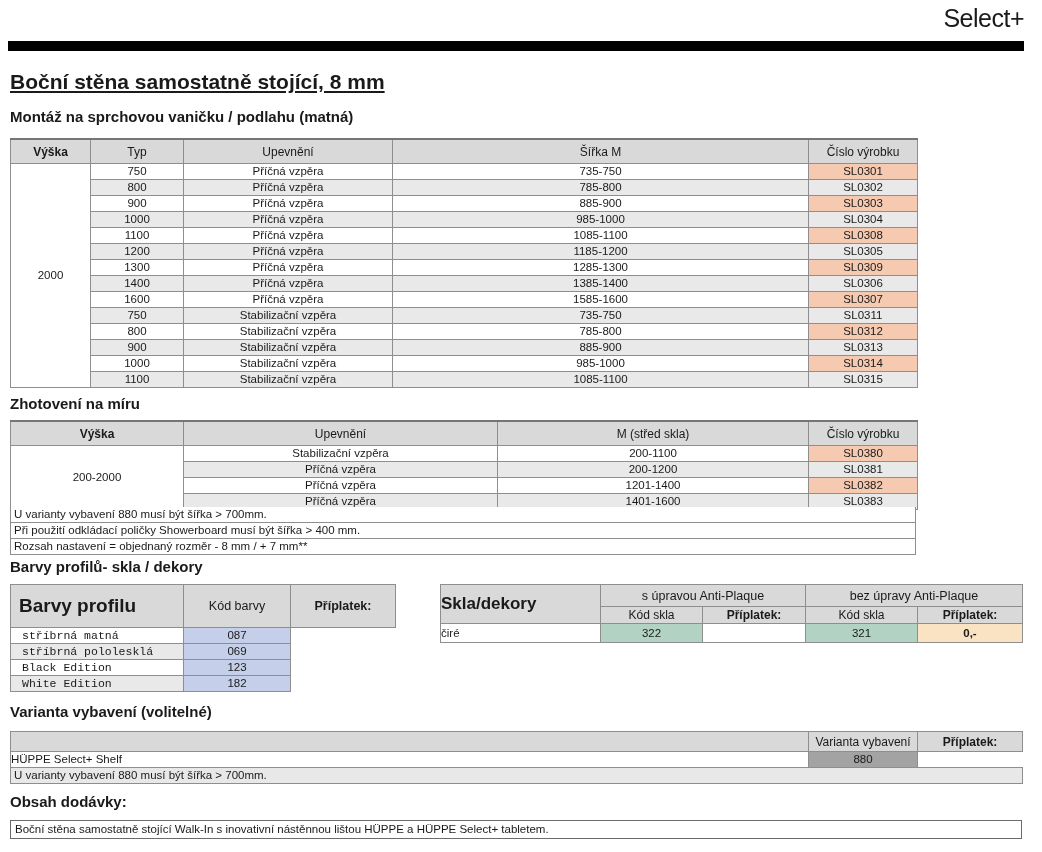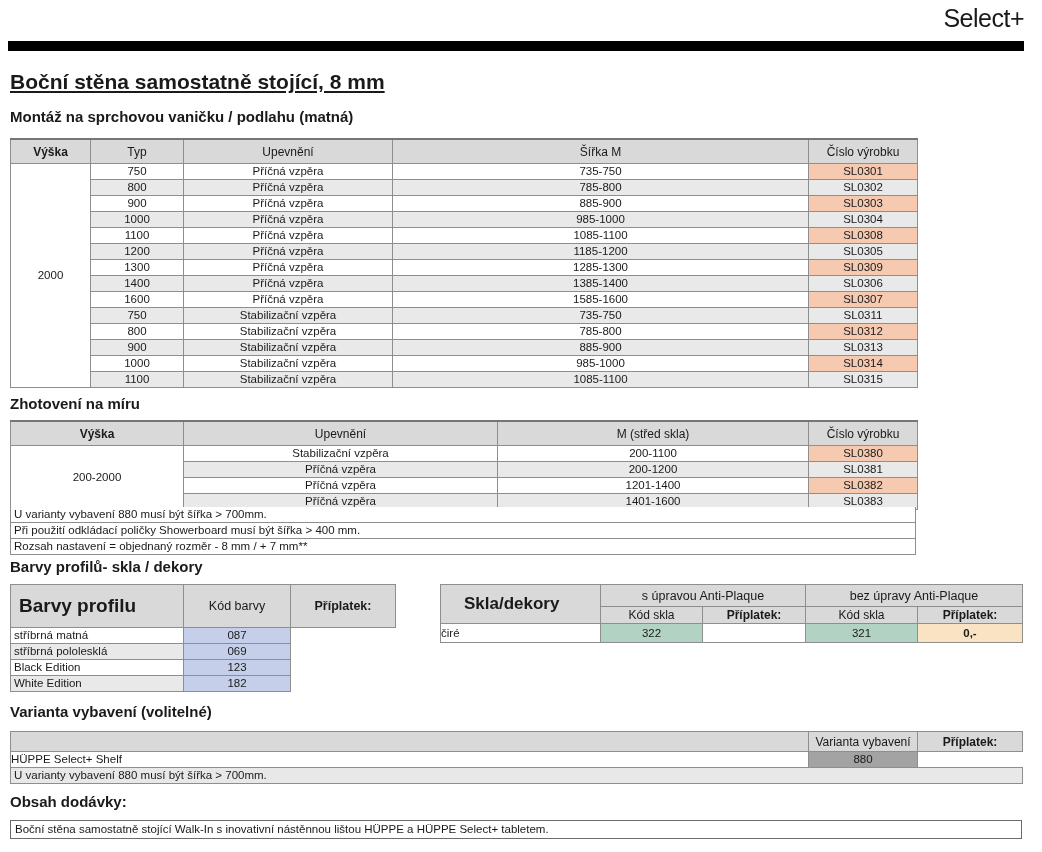--- a/index.html
+++ b/index.html
@@ -19,25 +19,25 @@
   td.article{background:#f6cab1;}
   td.span-cell{background:#fff;font-size:11.5px;text-align:center;}
   
   .note{left:10px;width:901px;height:15px;line-height:15px;font-size:11.5px;
         border:1px solid #8e8e8e;border-top:none;padding-left:3px;background:#fff;}
   
   #colorTable th{border-top:1px solid #8e8e8e;}
   #colorTable .big-head{font-size:19px;font-weight:bold;text-align:left;padding-left:8px;height:42px;}
   #colorTable .sub-head{font-size:12.5px;}
   #colorTable tbody td{height:15px;}
-  #colorTable td.name{text-align:left;padding-left:3px;}
+  #colorTable td.name{text-align:left;padding-left:11px;font-family:Liberation Mono, monospace;}
   #colorTable td.code{background:#c5cfe9;}
   
   #glassTable th{border-top:1px solid #8e8e8e;}
-  #glassTable .big-head{font-size:17px;font-weight:bold;text-align:left;padding-left:23px;}
+  #glassTable .big-head{font-size:17px;font-weight:bold;text-align:left;padding-left:0;}
   #glassTable .grp{font-size:12.5px;height:21px;}
   #glassTable .sub{font-size:12px;height:16px;}
   #glassTable tbody td{height:18px;line-height:18px;}
   #glassTable td.name{text-align:left;padding-left:0;}
   #glassTable td.gcode{background:#b2d2c4;}
   #glassTable td.cream{background:#fae3c2;font-weight:bold;}
   
   #variantTable th{border-top:1px solid #8e8e8e;font-size:12px;height:19px;}
   #variantTable tbody td{height:15px;line-height:15px;}
   #variantTable td.name{text-align:left;padding-left:0;}

